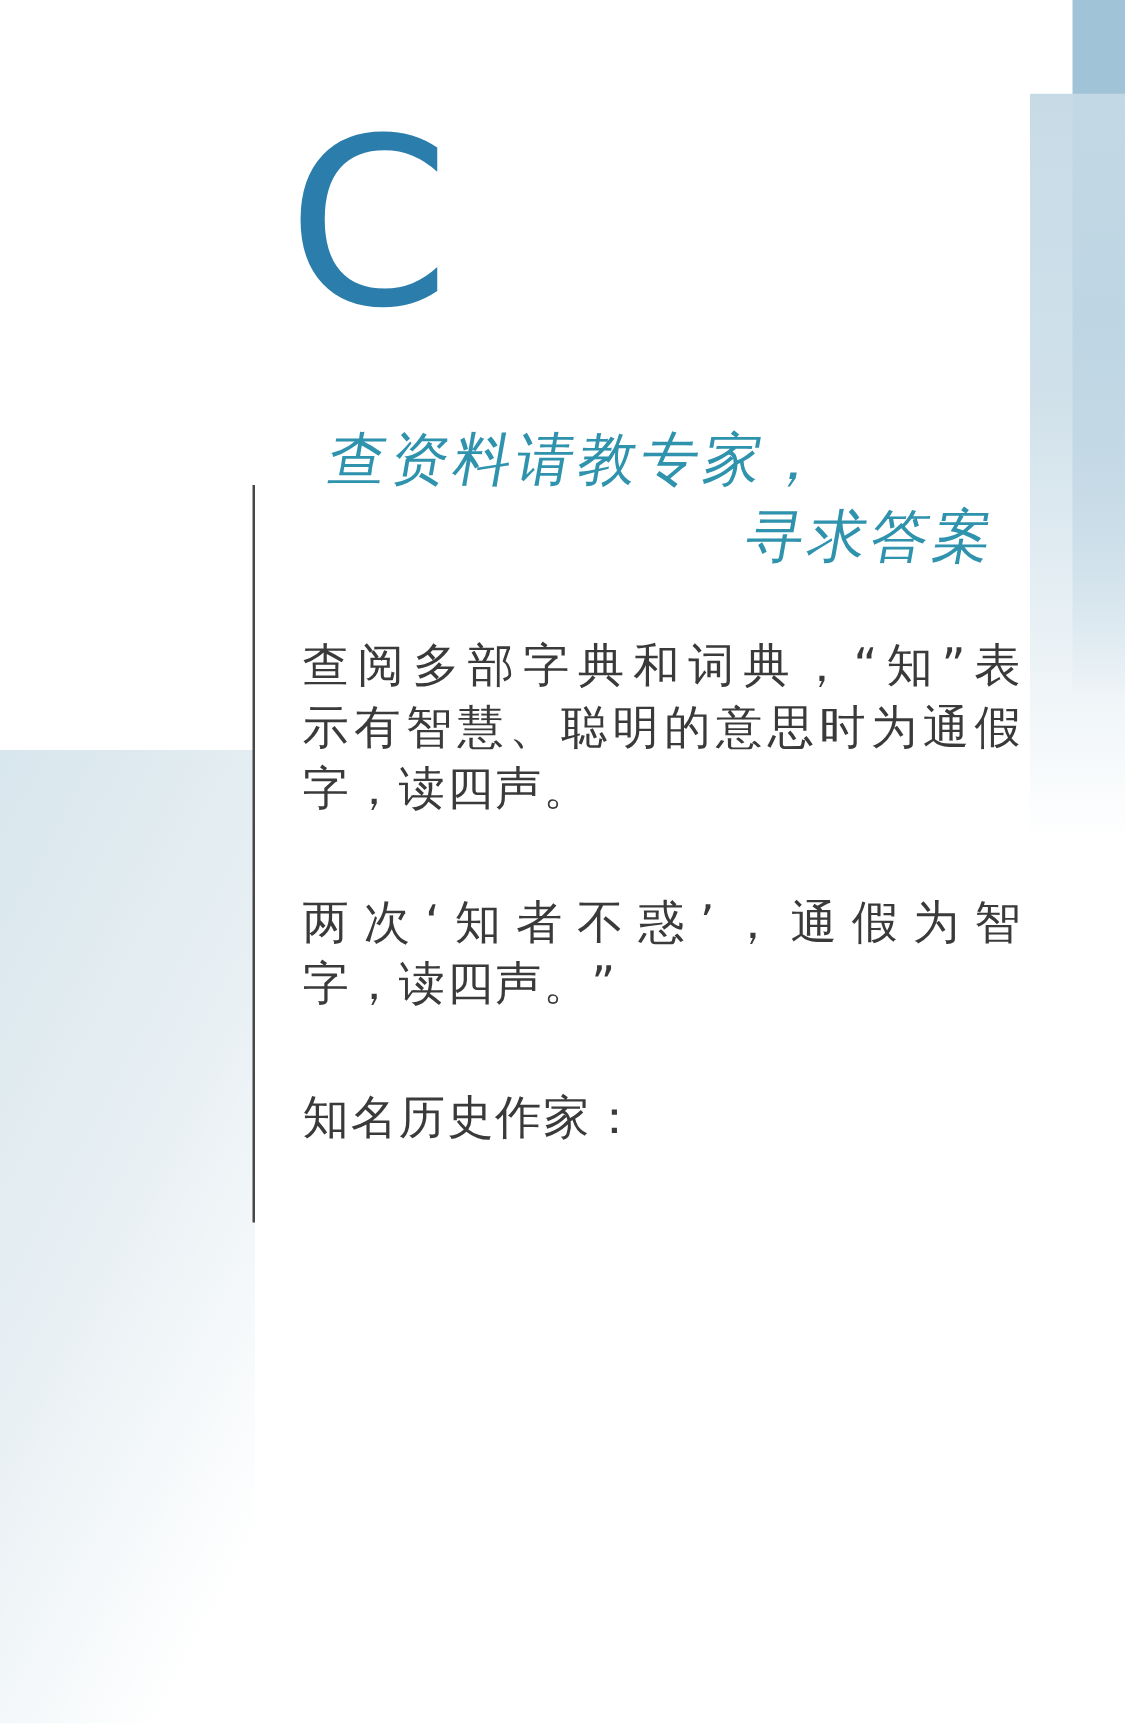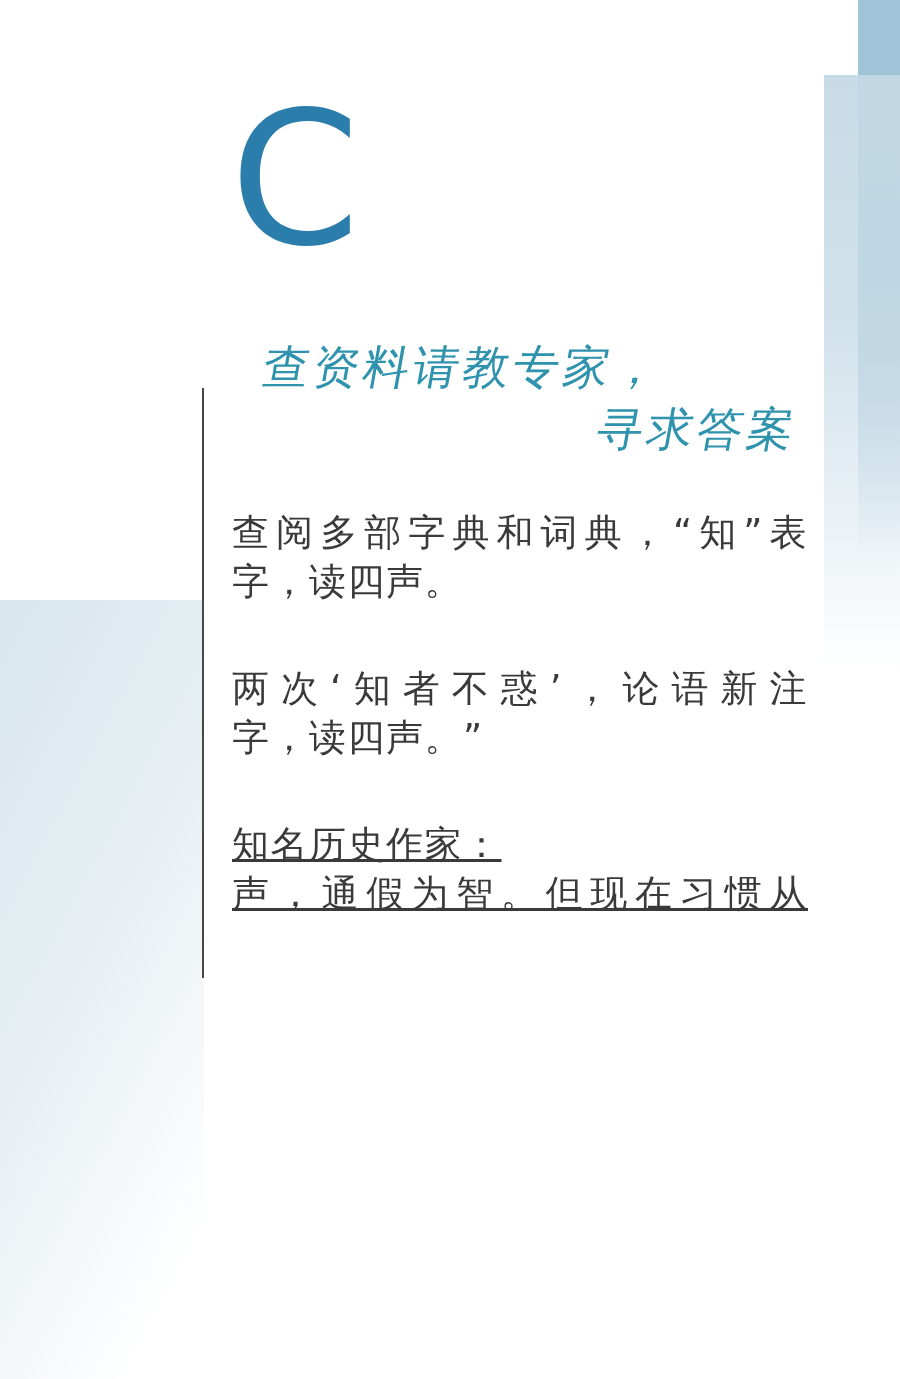--- a/index.html
+++ b/index.html
@@ -69,29 +69,29 @@
   .v-rule {
     position: absolute;
     left: 202px; top: 388px;
     width: 2px; height: 590px;
     background: var(--divider);
   }
 
   
   .article {
     position: absolute;
-    left: 232px; top: 508px;
+    left: 242px; top: 508px;
     width: 576px;
     color: var(--body-text);
     font-size: 37px;
     line-height: 49px;
     letter-spacing: 1.5px;
   }
   .paragraph { margin: 0 0 58px 0; }
-  .paragraph:last-child { margin-bottom: 0; text-decoration: underline; }
+  .paragraph:last-child { margin-bottom: 0; }
   .line { text-align: justify; text-justify: inter-character; }
   .line.stretch { text-align-last: justify; }
 </style>
 </head>
 <body>
 
 <div id="canvas">
 
   <div class="deco deco-tr-dark"></div>
   <div class="deco deco-tr-light"></div>
@@ -102,25 +102,25 @@
   <div class="heading">
     <div class="h-line h-line1">查资料请教专家，</div>
     <div class="h-line h-line2">寻求答案</div>
   </div>
 
   <div class="v-rule"></div>
 
   <div class="article">
       <div class="paragraph">
         <div class="line stretch">查阅多部字典和词典，“知”表</div>
+        <div class="line stretch">示有智慧、聪明的意思时为通假</div>
         <div class="line">字，读四声。</div>
       </div>
       <div class="paragraph">
-        <div class="line stretch">两次‘知者不惑’，论语新注</div>
+        <div class="line stretch">两次‘知者不惑’，通假为智</div>
         <div class="line">字，读四声。”</div>
       </div>
       <div class="paragraph">
         <div class="line">知名历史作家：</div>
-        <div class="line stretch">声，通假为智。但现在习惯从</div>
       </div>
     </div>
 
 </div>
 
 </body></html>

